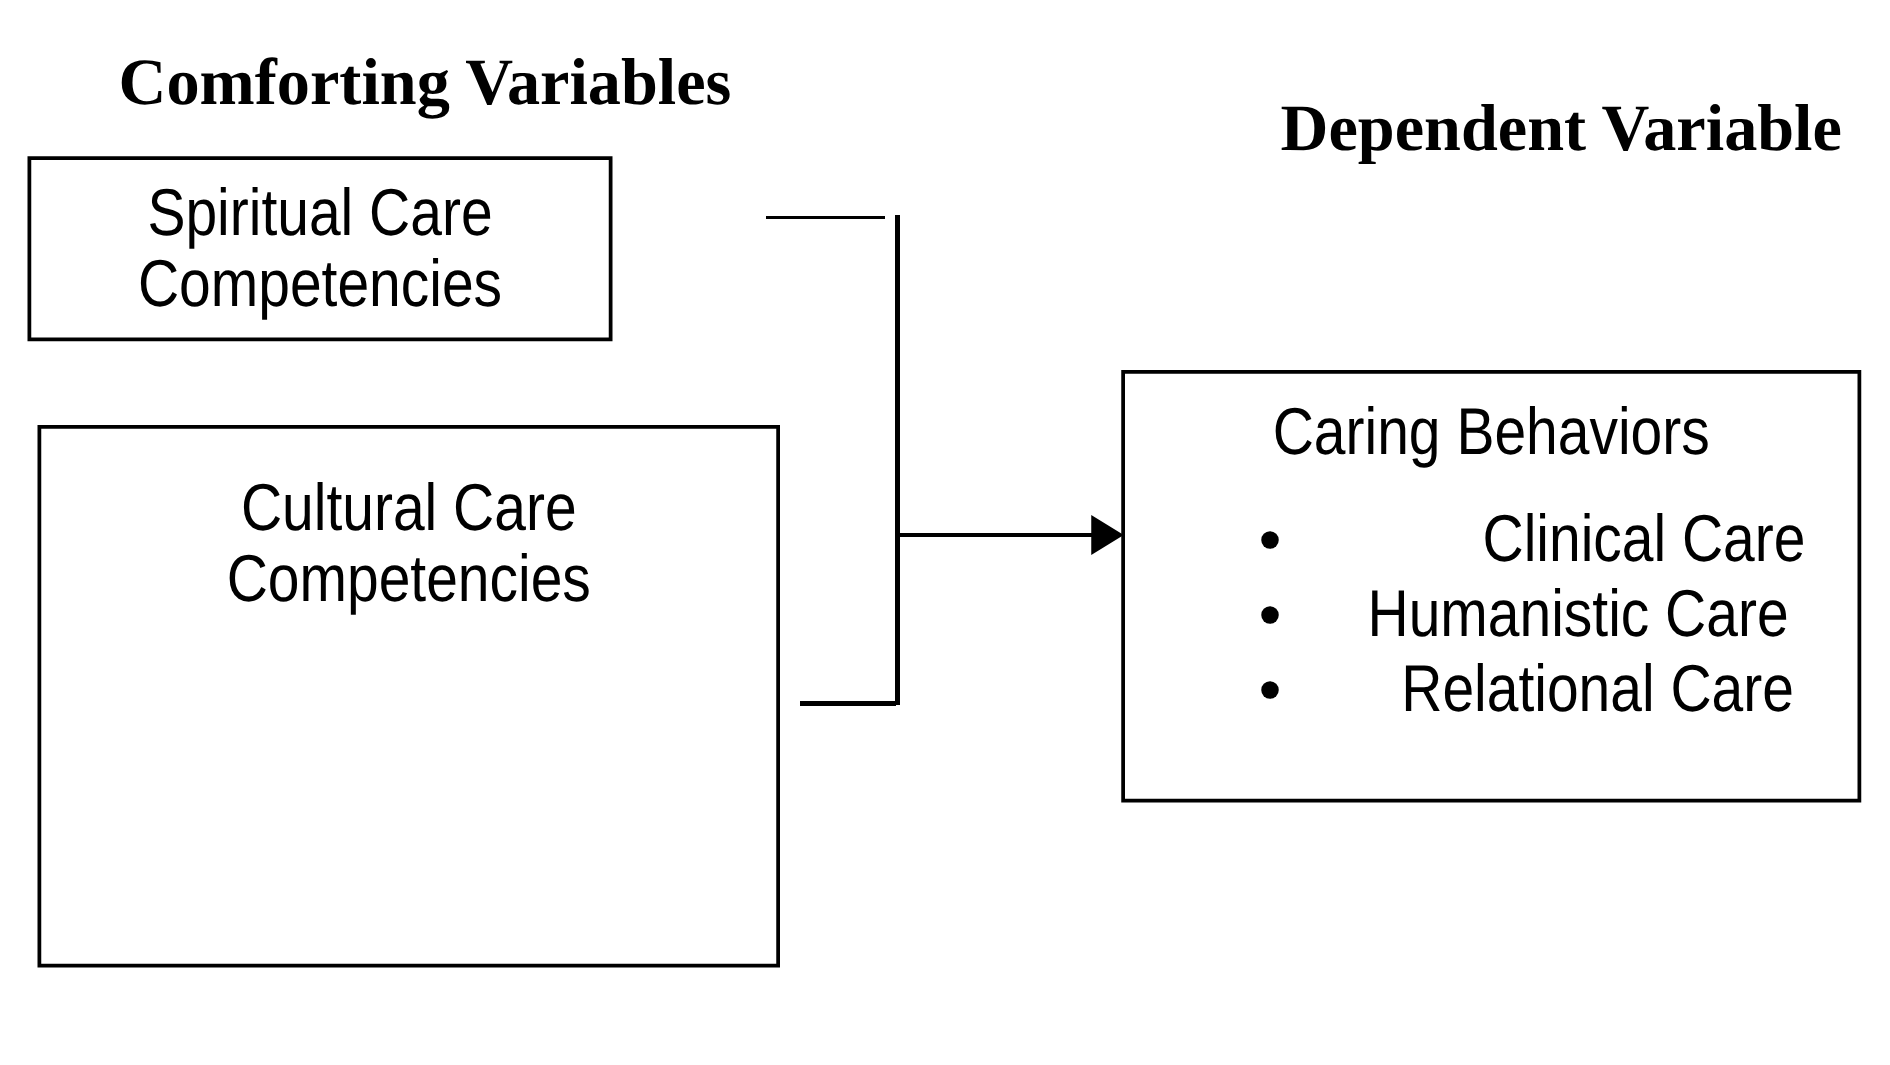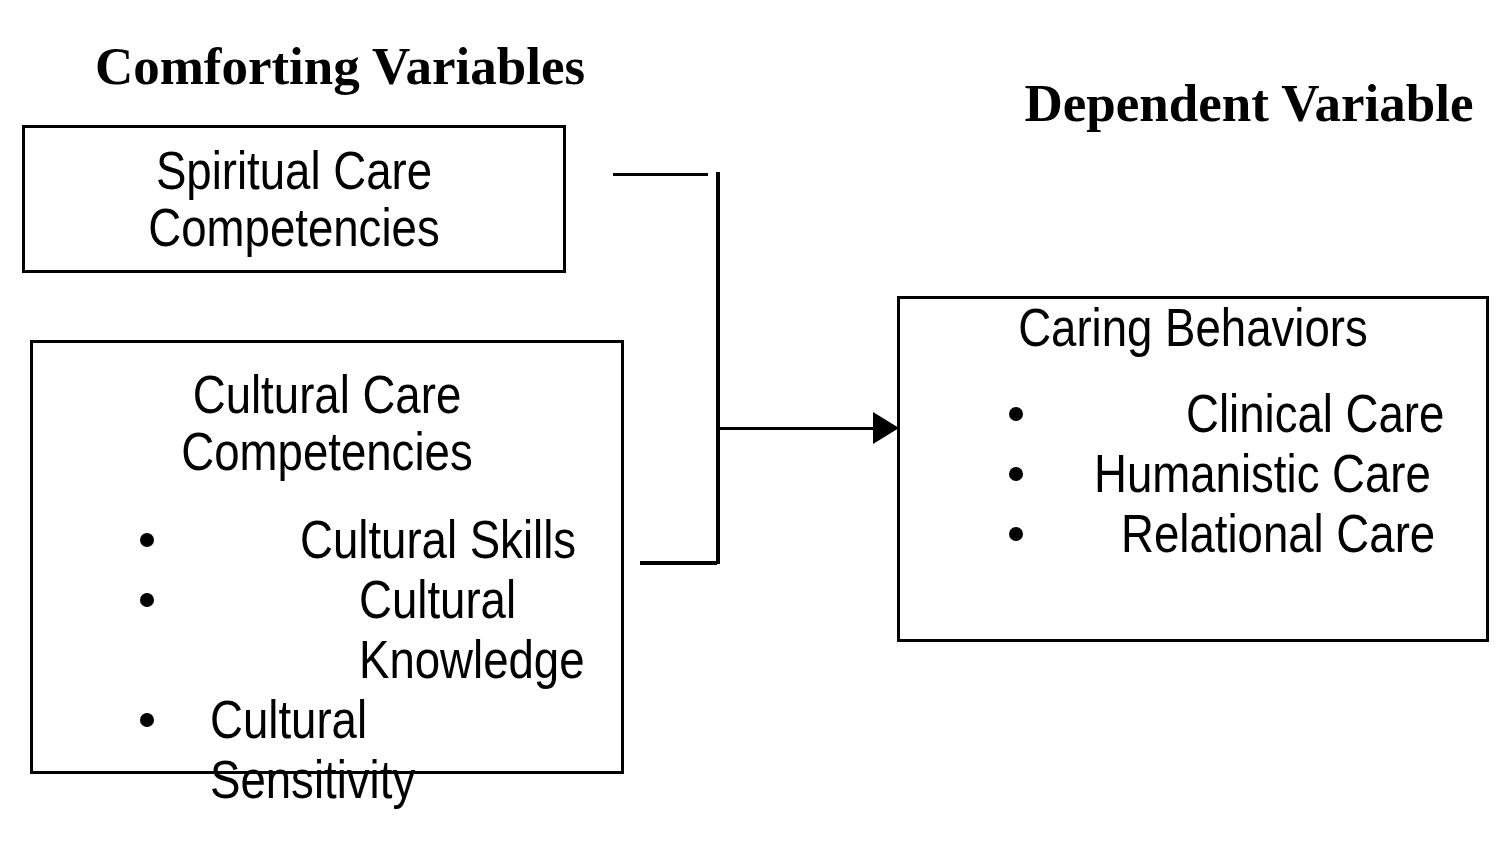--- a/index.html
+++ b/index.html
@@ -29,24 +29,24 @@
   .heading-right { left: 944px; top: 36px; width: 610px; margin-top: 37px; }
 
   .box {
     position: absolute;
     border: 3px solid #000000;
     background: #ffffff;
     box-sizing: border-box;
     font-family: "Liberation Sans", "DejaVu Sans", sans-serif;
     color: #000000;
   }
-  .box-spiritual { left: 22px;  top: 125px; width: 544px; height: 148px;
+  .box-spiritual { left: 22px;  top: 125px; width: 468px; height: 148px;
                    display: flex; flex-direction: column; justify-content: center; }
-  .box-cultural  { left: 30px;  top: 340px; width: 594px; height: 434px; padding-top: 23px; }
-  .box-caring    { left: 897px; top: 296px; width: 592px; height: 346px; }
+  .box-cultural  { left: 30px;  top: 340px; width: 594px; height: 434px; padding-top: 35px; }
+  .box-caring    { left: 897px; top: 296px; width: 592px; height: 346px; padding-top: 18px; }
 
   .box-title {
     font-size: 53px;
     line-height: 57px;
     text-align: center;
     white-space: pre-line;
     transform: scaleX(0.86);
     transform-origin: center top;
   }
 
@@ -102,35 +102,20 @@
   <div class="heading heading-right">Dependent Variable</div>
 
   <div class="box box-spiritual">
     <div class="box-title">Spiritual Care
 Competencies</div>
   </div>
 
   <div class="box box-cultural">
     <div class="box-title">Cultural Care
 Competencies</div>
-    <ul class="bullets">
-      <li>
-        <span class="dot"></span>
-        <span class="item-label">Cultural Skills</span>
-      </li>
-      <li>
-        <span class="dot"></span>
-        <span class="item-label">Cultural
-Knowledge</span>
-      </li>
-      <li>
-        <span class="dot"></span>
-        <span class="item-label">Cultural Sensitivity</span>
-      </li>
-    </ul>
   </div>
 
   <div class="box box-caring">
     <div class="box-title">Caring Behaviors</div>
     <ul class="bullets">
       <li>
         <span class="dot"></span>
         <span class="item-label">Clinical Care</span>
       </li>
       <li>

